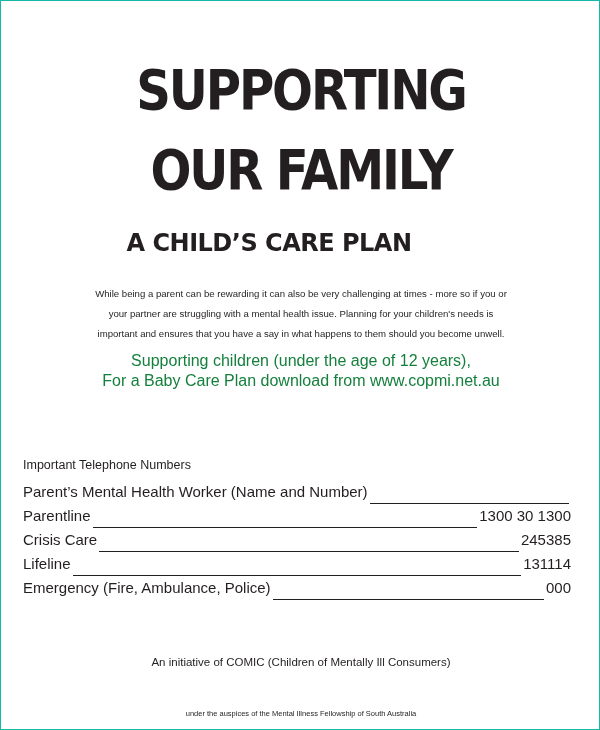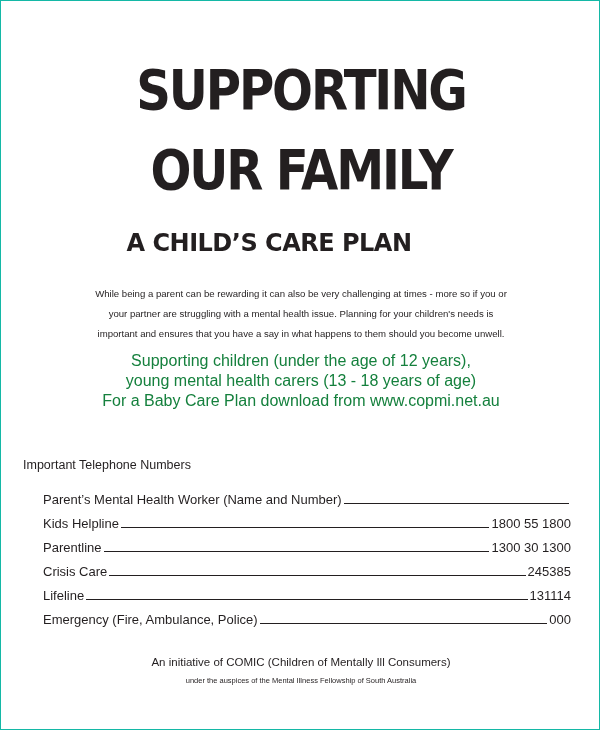--- a/index.html
+++ b/index.html
@@ -31,64 +31,58 @@
     }
     .support {
       position: absolute; top: 350px; left: 60px; width: 480px; text-align: center;
       font-size: 16px; line-height: 20px; color: #15803d;
     }
     .phones { position: absolute; top: 455px; left: 22px; width: 548px; }
     .phones-heading {
       font-weight: normal; font-size: 12.5px; margin-bottom: 9px; height: 18px; line-height: 18px;
     }
     .row {
-      display: flex; align-items: flex-end; height: 24px; font-size: 13px; margin-left: 20px;
+      display: flex; height: 24px; font-size: 15px;
     }
     .row .lbl { white-space: nowrap; }
     .row .line { flex: 1; border-bottom: 1px solid #231f20; margin: 0 2px 3px 2px; }
     .row .num { white-space: nowrap; }
     .footer1 {
       position: absolute; top: 655px; left: 0; width: 600px; text-align: center; font-size: 11.5px;
     }
     .footer2 {
-      position: absolute; top: 675px; left: 0; width: 600px; text-align: center; font-size: 7.5px;
+      position: absolute; top: 708px; left: 0; width: 600px; text-align: center; font-size: 7.5px;
     }
   </style>
 </head>
 <body>
 
 <div class="page">
   <div class="title l1">SUPPORTING</div>
   <div class="title l2">OUR FAMILY</div>
   <div class="subtitle">A CHILD’S CARE PLAN</div>
 
   <div class="intro">
     <div>While being a parent can be rewarding it can also be very challenging at times - more so if you or</div>
     <div>your partner are struggling with a mental health issue.  Planning for your children's needs is</div>
     <div>important and ensures that you have a say in what happens to them should you become unwell.</div>
   </div>
 
   <div class="support">
     <div>Supporting children (under the age of 12 years),</div>
-    <div>young mental health carers (13 - 18 years of age)</div>
     <div>For a Baby Care Plan download from www.copmi.net.au</div>
   </div>
 
   <div class="phones">
     <div class="phones-heading">Important Telephone Numbers</div>
 
     <div class="row">
       <span class="lbl">Parent’s Mental Health Worker (Name and Number)</span>
       <span class="line"></span>
       <span class="num"></span>
-    </div>
-    <div class="row">
-      <span class="lbl">Kids Helpline</span>
-      <span class="line"></span>
-      <span class="num">1800 55 1800</span>
     </div>
     <div class="row">
       <span class="lbl">Parentline</span>
       <span class="line"></span>
       <span class="num">1300 30 1300</span>
     </div>
     <div class="row">
       <span class="lbl">Crisis Care</span>
       <span class="line"></span>
       <span class="num">245385</span>

